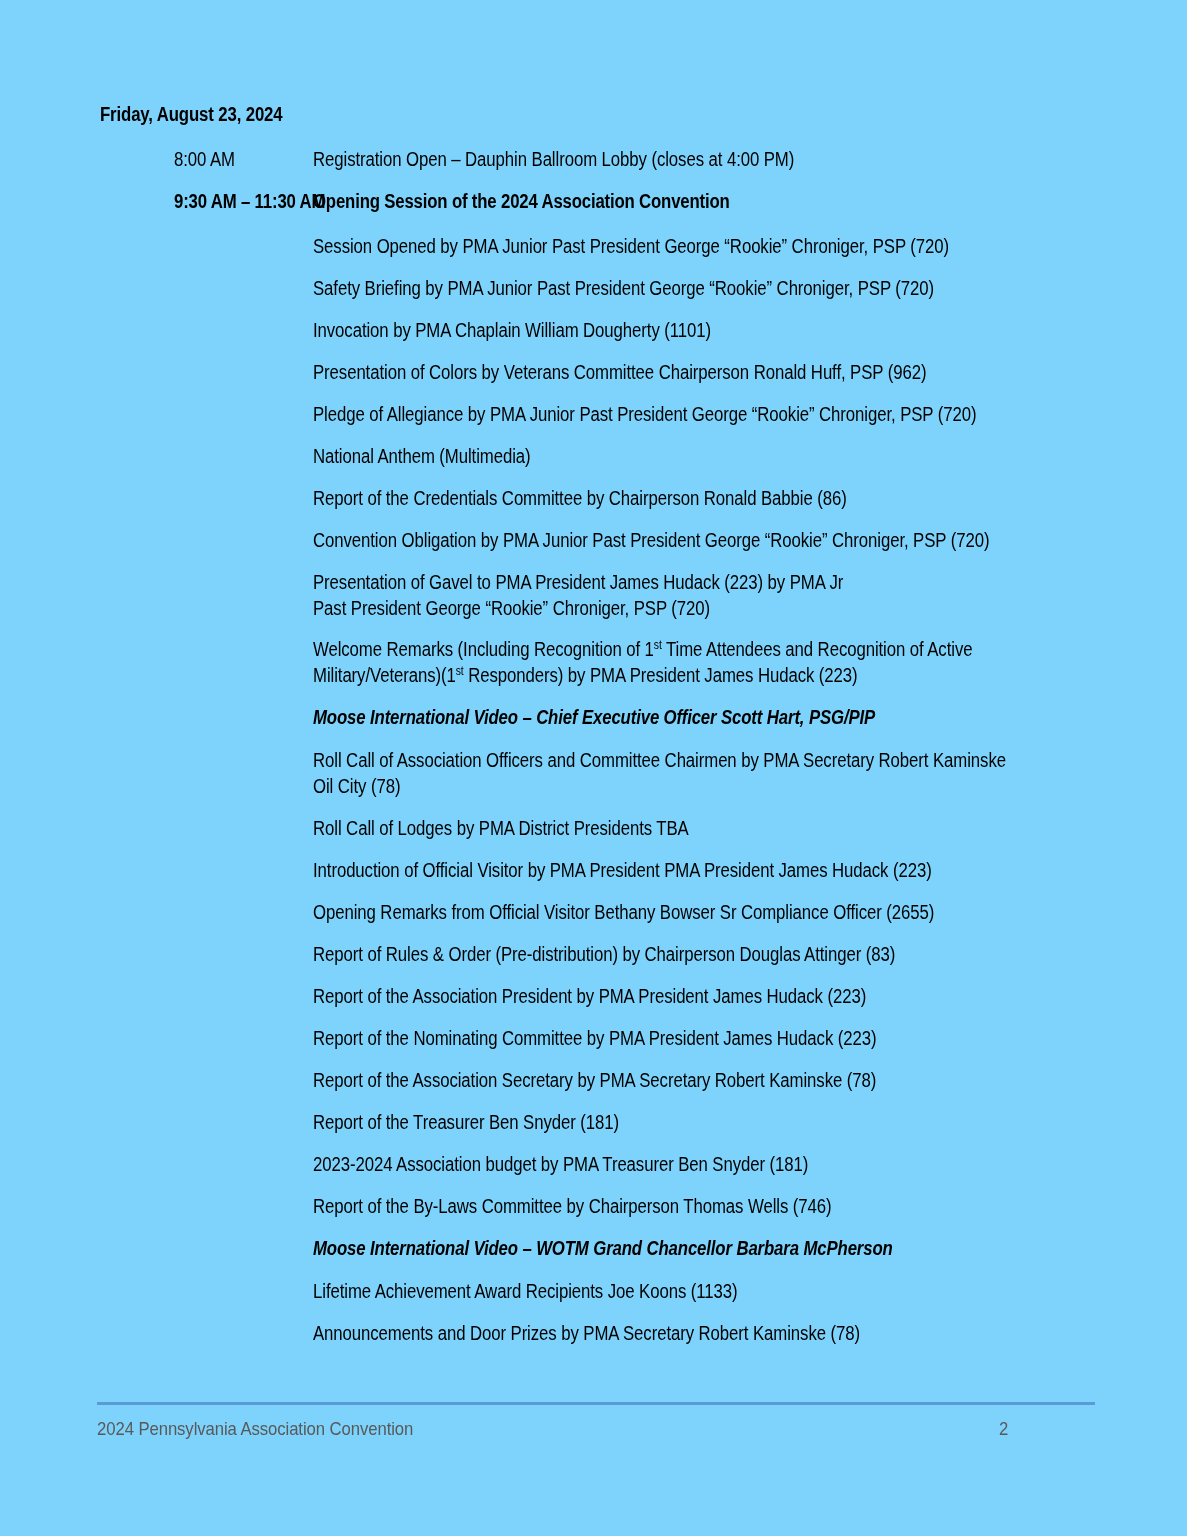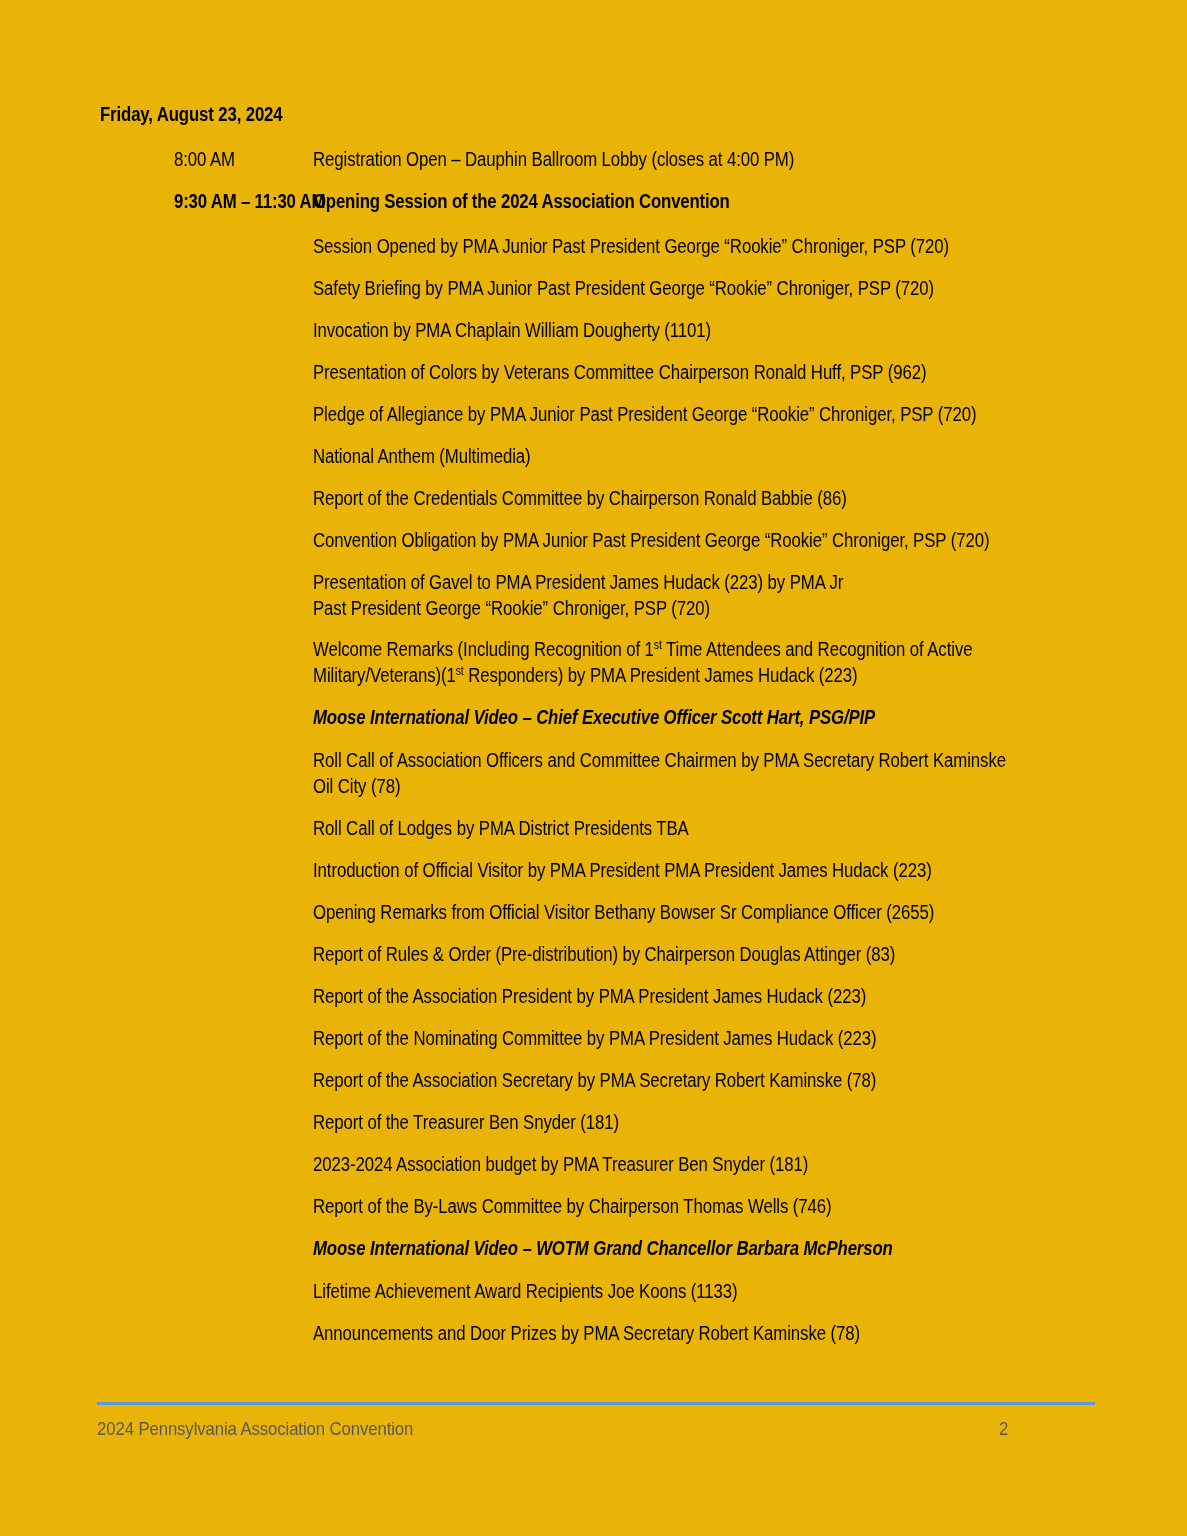--- a/index.html
+++ b/index.html
@@ -10,21 +10,21 @@
   }
   body {
     font-family: "Liberation Sans", "DejaVu Sans", sans-serif;
     color: #000000;
   }
   .page {
     position: relative;
     width: 1187px;
     height: 1536px;
     margin: 0 auto;
-    background: #eab308;
+    background: #7dd3fc;
     overflow: hidden;
     box-sizing: border-box;
   }
 
   
   .content {
     position: absolute;
     left: 0;
     top: 0;
     width: 1187px;

